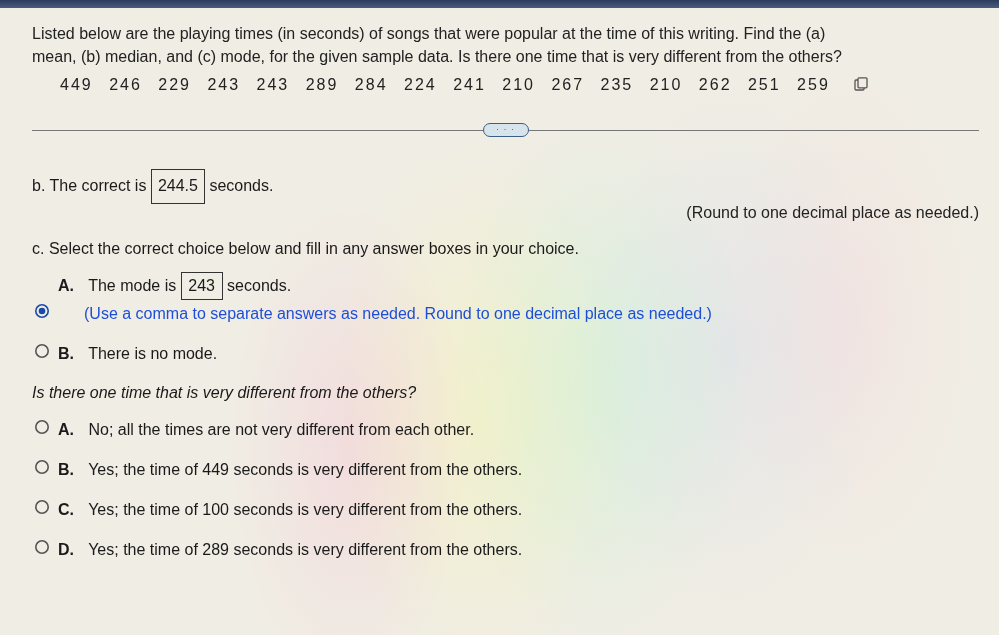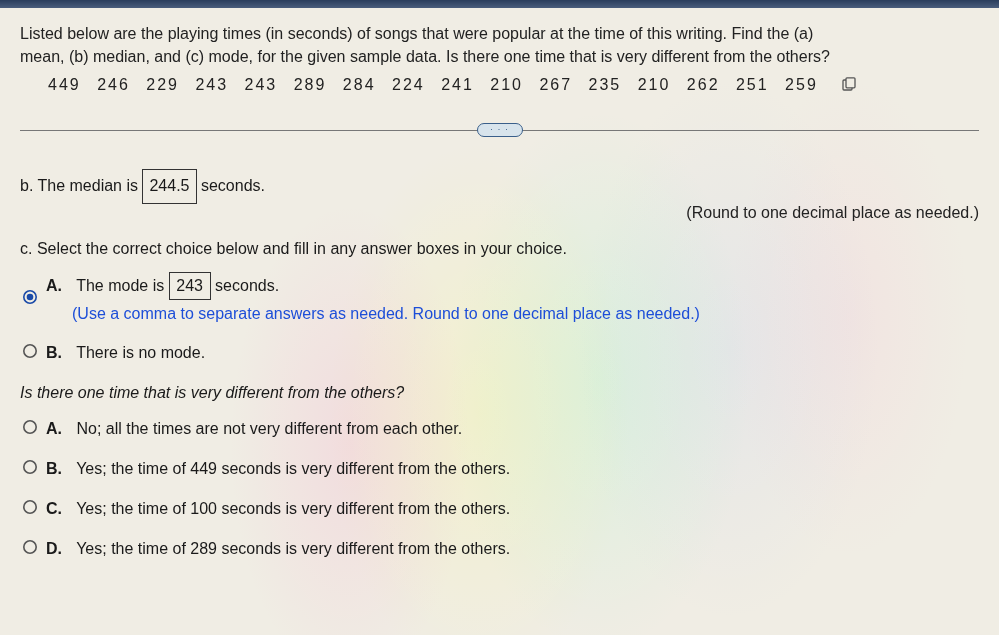--- a/index.html
+++ b/index.html
@@ -27,21 +27,21 @@
     }
     .top-band {
       position: absolute;
       top: 0; left: 0; right: 0; height: 8px;
       background: linear-gradient(#2a3d5c, #4a5d7c);
       z-index: 3;
     }
     .content {
       position: relative;
       z-index: 2;
-      padding: 22px 20px 20px 20px;
+      padding: 22px 20px 20px 32px;
     }
     .prompt-text { line-height: 1.45; color: #222; }
     .data-row {
       margin: 8px 0 0 28px;
       letter-spacing: 2px;
       word-spacing: 10px;
       font-size: 16px;
       color: #222;
     }
     .copy-icon {
@@ -82,21 +82,21 @@
       border: 1.5px solid #333;
       padding: 1px 6px;
       min-width: 42px;
       text-align: center;
       background: transparent;
     }
     .hint { color: #222; text-align: right; }
     .options { margin-top: 14px; }
     .option-row {
       display: flex;
-      align-items: center;
+      align-items: flex-end;
       gap: 8px;
       margin: 8px 0 14px 2px;
       line-height: 1.5;
     }
     .radio-filled, .radio-empty {
       flex: 0 0 auto;
       margin-top: 2px;
     }
     .opt-letter { font-weight: bold; margin-right: 6px; min-width: 20px; display: inline-block;}
     .opt-body { flex: 1; }
@@ -127,21 +127,21 @@
     </span>
   </div>
 
   <div class="divider-wrap">
     <div class="divider-line"></div>
     <div class="pill">· · ·</div>
   </div>
 
   <div class="section">
     <div class="part-line">
-      <span>b. The median is</span>
+      <span>b. The correct is</span>
       <span class="answer-box">244.5</span>
       <span>seconds.</span>
     </div>
     <div class="hint">(Round to one decimal place as needed.)</div>
   </div>
 
   <div class="section">
     <div>c. Select the correct choice below and fill in any answer boxes in your choice.</div>
 
     <div class="options">

